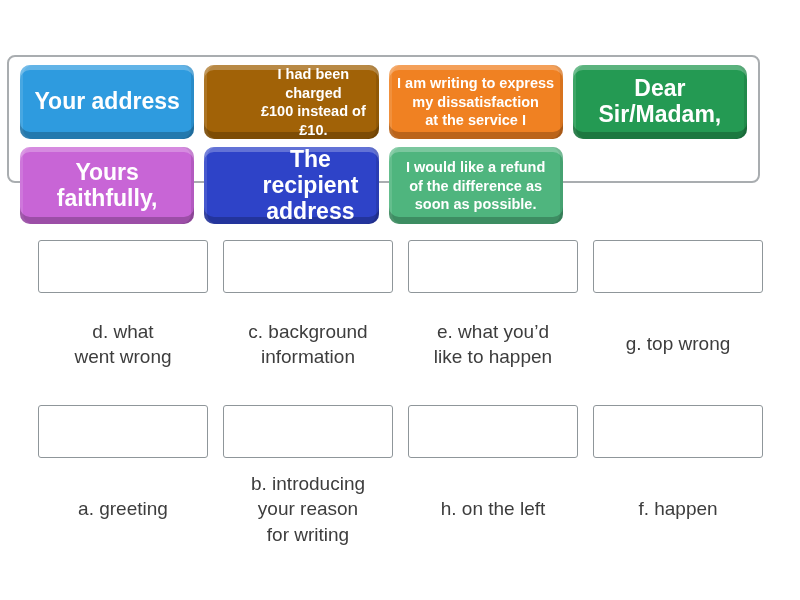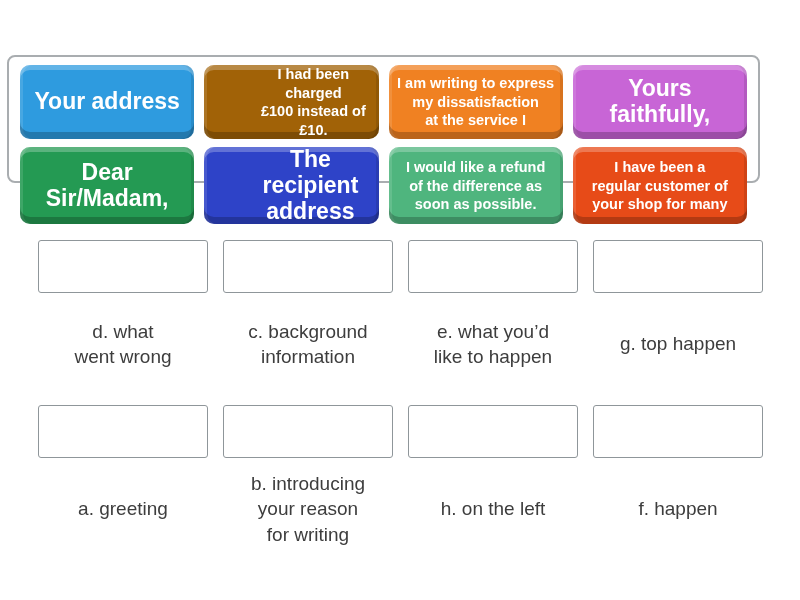--- a/index.html
+++ b/index.html
@@ -81,53 +81,50 @@
 
 <div class="stage">
 
   <div class="tray">
     <div class="tile lg" style="background-color: rgb(46, 155, 223);">Your address</div>
     <div class="tile sm" style="background-color: #a16207; padding-left: 44px;">I had been charged
 £100 instead of £10.</div>
     <div class="tile sm" style="background-color: rgb(240, 129, 34);">I am writing to express
 my dissatisfaction
 at the service I</div>
+    <div class="tile lg" style="background-color: rgb(36, 154, 83);">Dear
+Sir/Madam,</div>
     <div class="tile lg" style="background-color: rgb(200, 101, 214);">Yours
 faithfully,</div>
-    <div class="tile lg" style="background-color: rgb(36, 154, 83);">Dear
-Sir/Madam,</div>
     <div class="tile lg" style="background-color: rgb(46, 67, 200); padding-left: 38px;">The recipient
 address</div>
     <div class="tile sm" style="background-color: rgb(79, 181, 126);">I would like a refund
 of the difference as
 soon as possible.</div>
-    <div class="tile sm" style="background-color: rgb(231, 75, 24);">I have been a
-regular customer of
-your shop for many</div>
   </div>
 
   <div class="board-row r1">
     <div class="cell">
       <div class="dropzone"></div>
       <div class="zone-label">d. what
 went wrong</div>
     </div>
     <div class="cell">
       <div class="dropzone"></div>
       <div class="zone-label">c. background
 information</div>
     </div>
     <div class="cell">
       <div class="dropzone"></div>
       <div class="zone-label">e. what you’d
 like to happen</div>
     </div>
     <div class="cell">
       <div class="dropzone"></div>
-      <div class="zone-label">g. top happen</div>
+      <div class="zone-label">g. top wrong</div>
     </div>
   </div>
 
   <div class="board-row r2">
     <div class="cell">
       <div class="dropzone"></div>
       <div class="zone-label">a. greeting</div>
     </div>
     <div class="cell">
       <div class="dropzone"></div>

